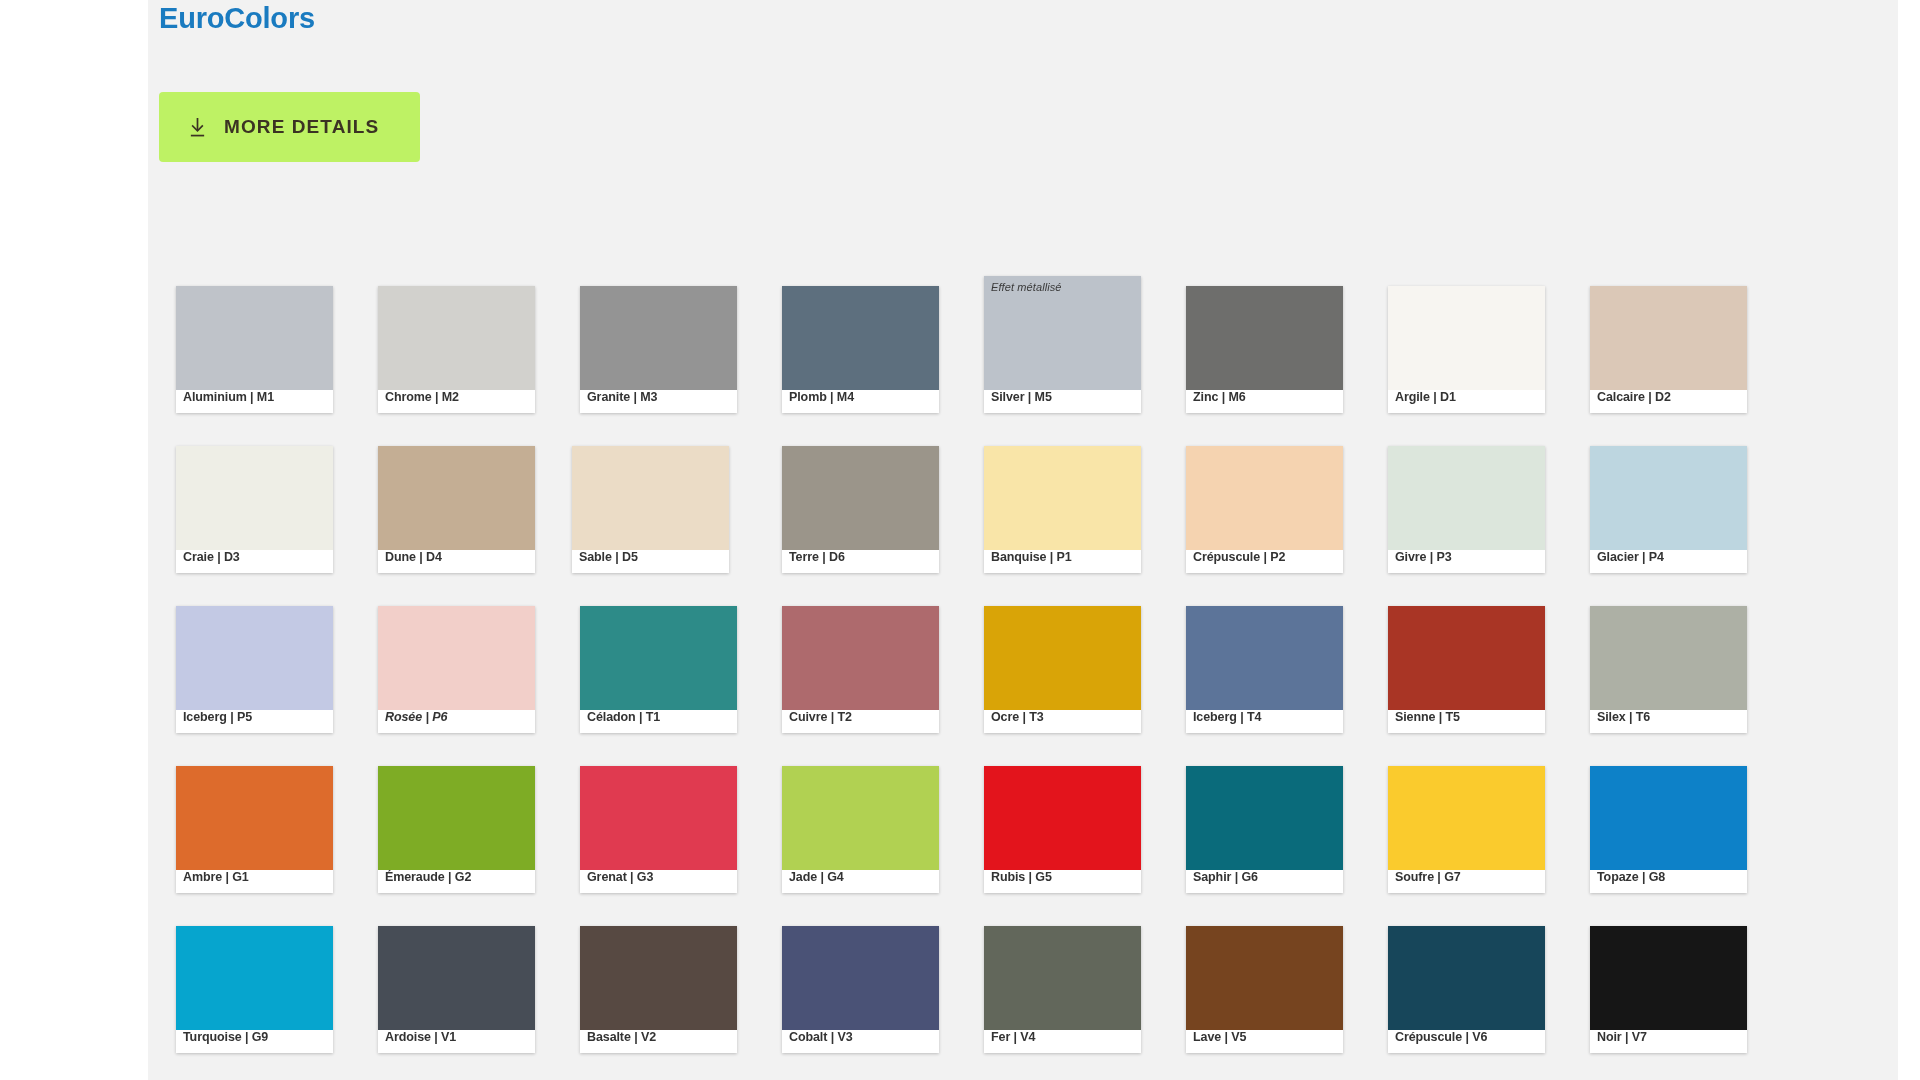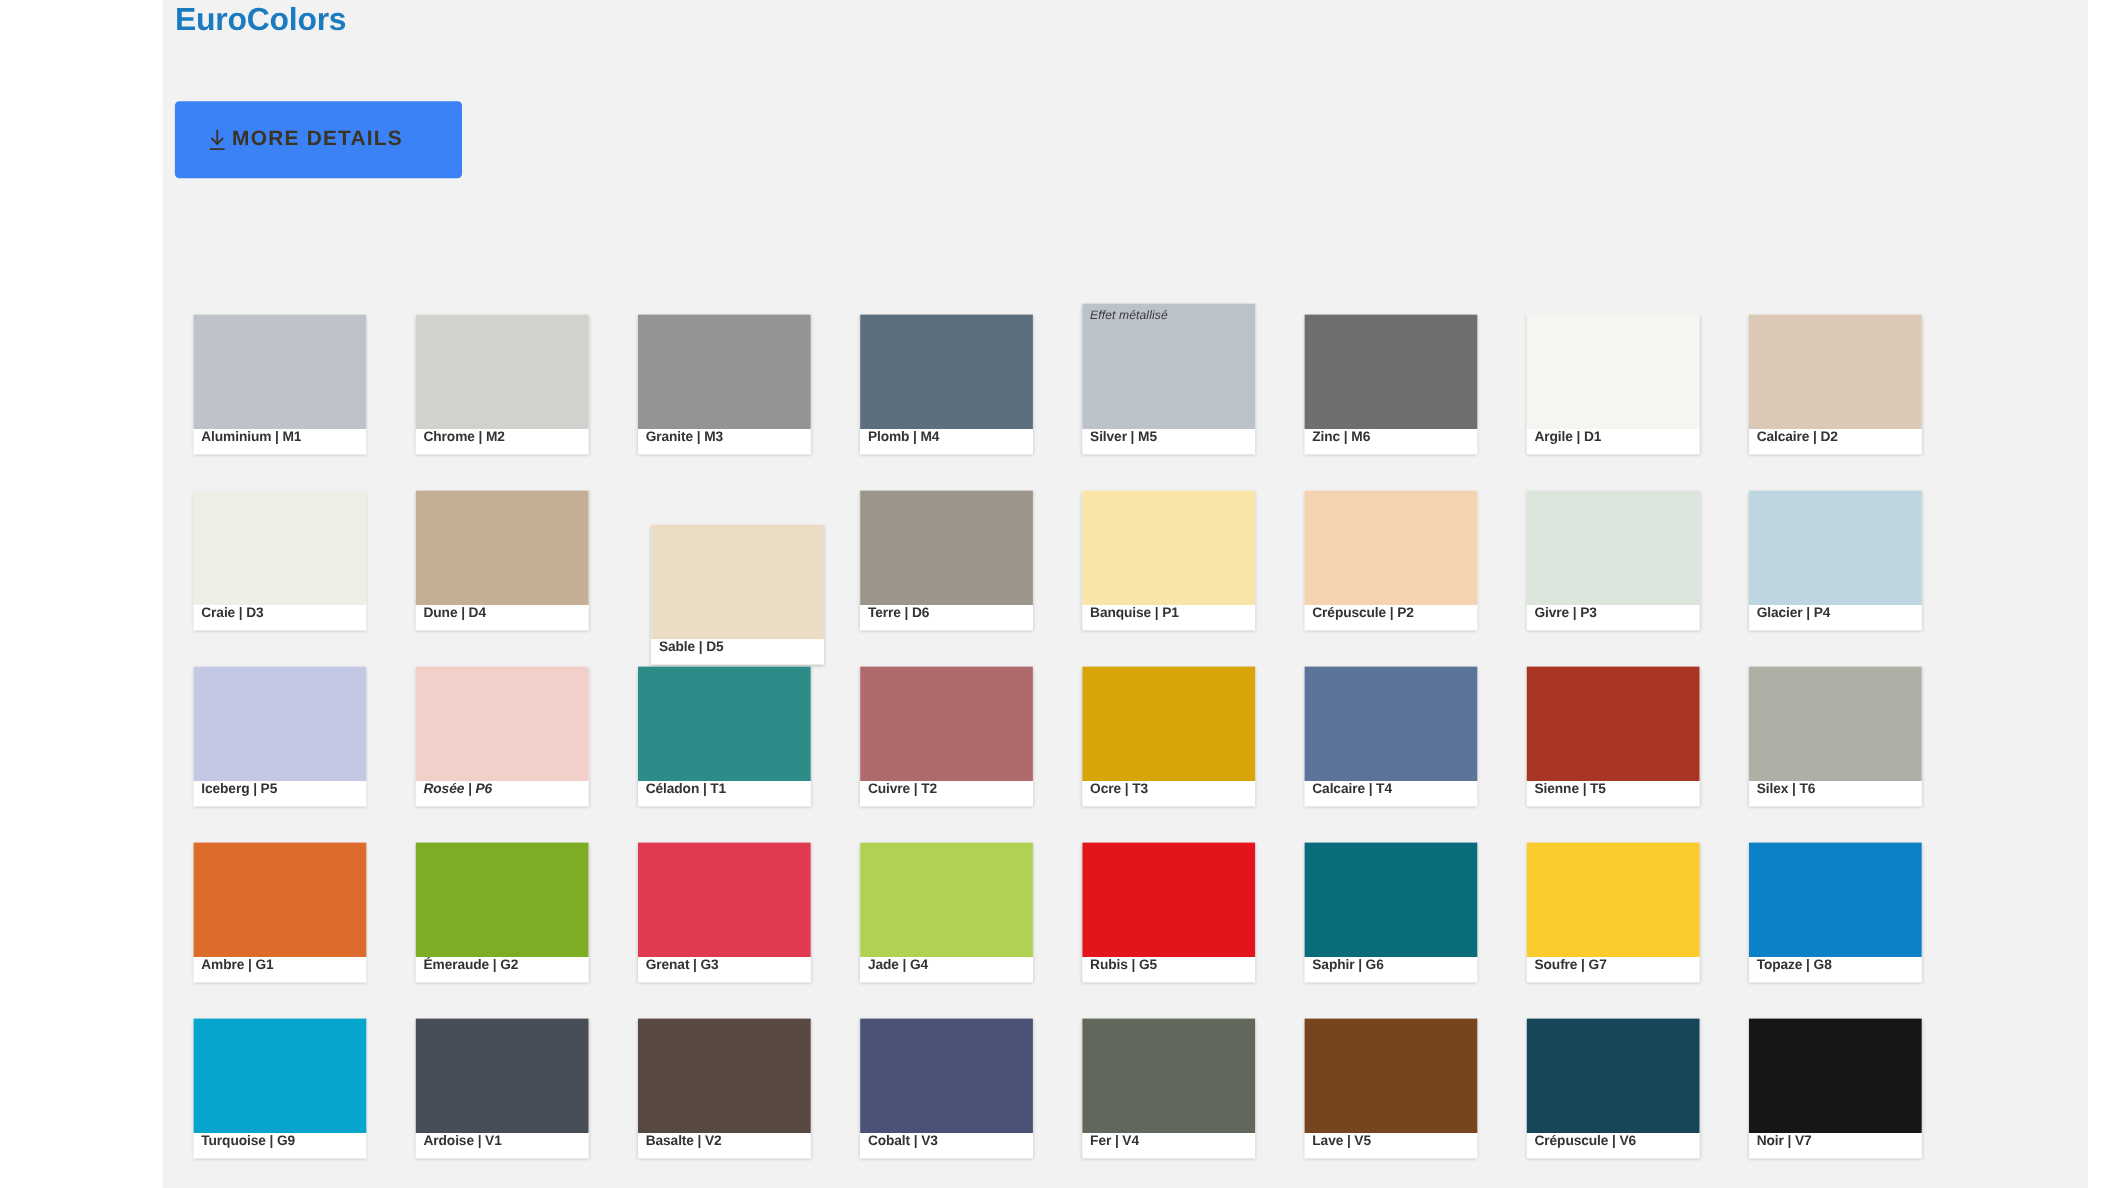--- a/index.html
+++ b/index.html
@@ -54,26 +54,26 @@
     color: #1a7bc0;
     white-space: nowrap;
   }
 
   .details-btn {
     position: absolute;
     left: 159px;
     top: 92px;
     width: 261px;
     height: 70px;
-    background: #3b82f6;
+    background: #bef264;
     border: none;
     border-radius: 4px;
     display: flex;
     align-items: center;
-    gap: 4px;
+    gap: 17px;
     padding-left: 29px;
     cursor: pointer;
     font-family: "Liberation Sans", sans-serif;
   }
 
   .details-btn .dl-icon {
     display: block;
     width: 19px;
     height: 21px;
     flex: 0 0 auto;
@@ -228,21 +228,21 @@
           <div class="card-label">
             <span class="lbl">Craie | D3</span>
           </div>
         </div>
         <div class="card" style="left: 202px;">
           <div class="swatch" style="background: rgb(196, 174, 148);"></div>
           <div class="card-label">
             <span class="lbl">Dune | D4</span>
           </div>
         </div>
-        <div class="card" style="left: 416px; margin-top: 31px;">
+        <div class="card" style="left: 396px;">
           <div class="swatch" style="background: rgb(235, 220, 198);"></div>
           <div class="card-label">
             <span class="lbl">Sable | D5</span>
           </div>
         </div>
         <div class="card" style="left: 606px;">
           <div class="swatch" style="background: rgb(155, 149, 138);"></div>
           <div class="card-label">
             <span class="lbl">Terre | D6</span>
           </div>
@@ -299,21 +299,21 @@
         </div>
         <div class="card" style="left: 808px;">
           <div class="swatch" style="background: rgb(217, 164, 7);"></div>
           <div class="card-label">
             <span class="lbl">Ocre | T3</span>
           </div>
         </div>
         <div class="card" style="left: 1010px;">
           <div class="swatch" style="background: rgb(92, 116, 153);"></div>
           <div class="card-label">
-            <span class="lbl">Calcaire | T4</span>
+            <span class="lbl">Iceberg | T4</span>
           </div>
         </div>
         <div class="card" style="left: 1212px;">
           <div class="swatch" style="background: rgb(169, 53, 37);"></div>
           <div class="card-label">
             <span class="lbl">Sienne | T5</span>
           </div>
         </div>
         <div class="card" style="left: 1414px;">
           <div class="swatch" style="background: rgb(173, 176, 165);"></div>

